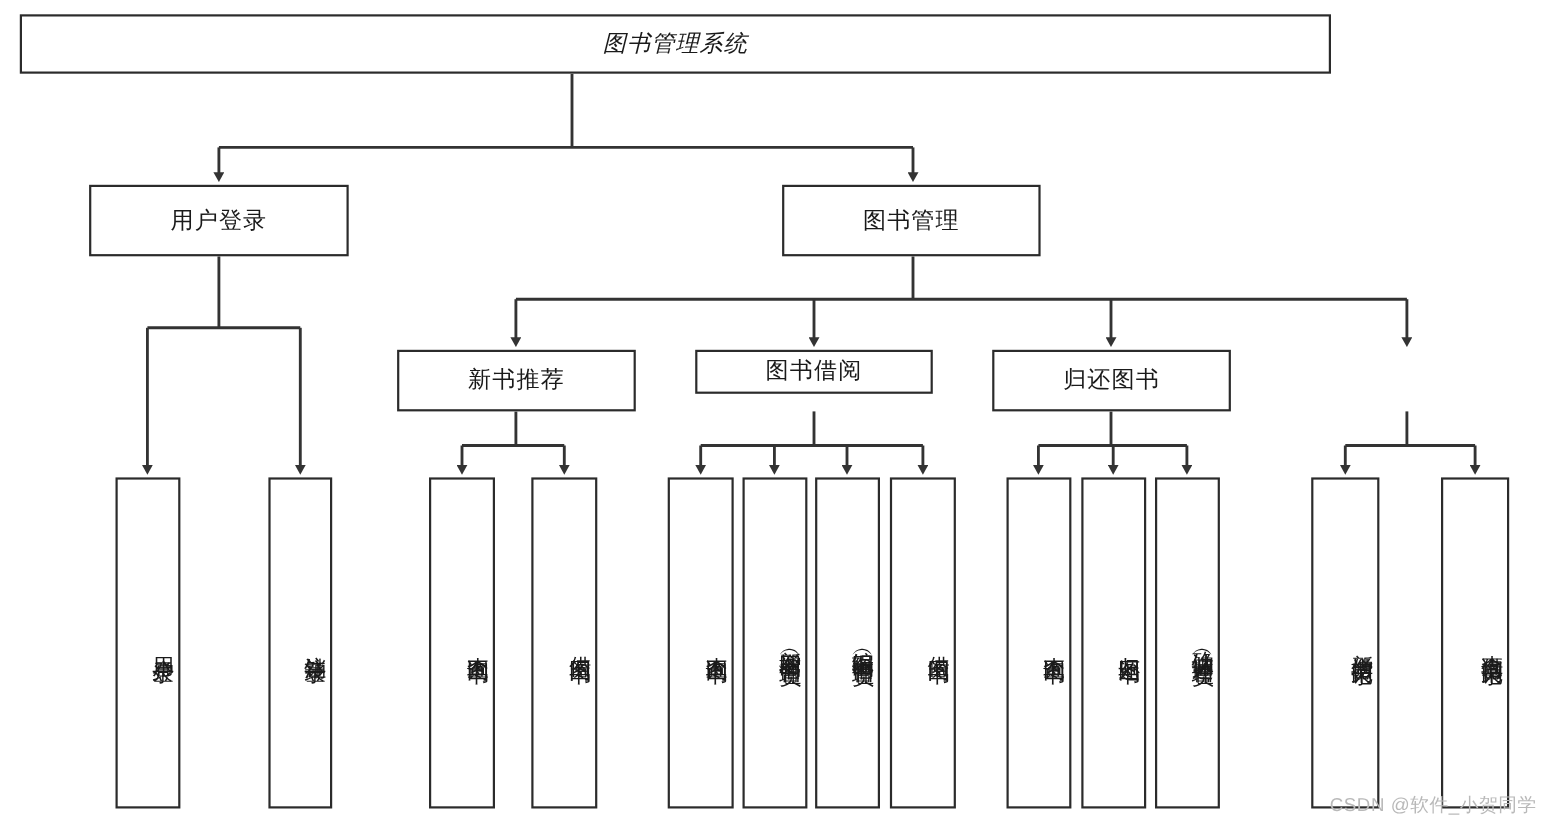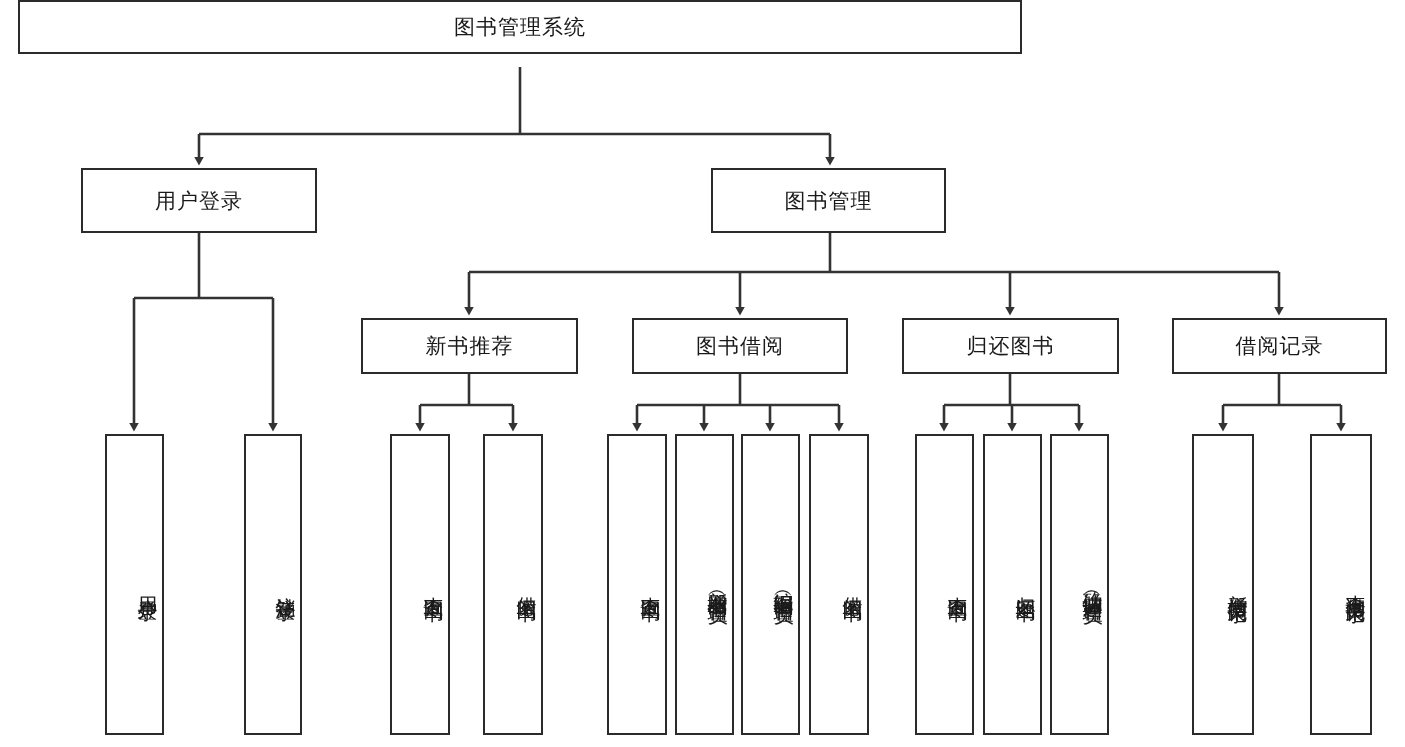--- a/index.html
+++ b/index.html
@@ -117,42 +117,39 @@
       <path d="M1012,405 L1012,424" marker-end="url(#arrow)"></path>
       <path d="M1079,405 L1079,424" marker-end="url(#arrow)"></path>
 
       <path d="M1279,374 L1279,405"></path>
       <path d="M1223,405 L1341,405"></path>
       <path d="M1223,405 L1223,424" marker-end="url(#arrow)"></path>
       <path d="M1341,405 L1341,424" marker-end="url(#arrow)"></path>
     </g>
   </svg>
 
-  <div class="node h root" style="left:18px; top:0; width:1004px; height:54px;">
+  <div class="node h root" style="left:18px; top:13px; width:1192px; height:54px;font-style:italic;">
     <span class="lbl">图书管理系统</span>
   </div>
 
   <div class="node h" style="left:81px; top:168px; width:236px; height:65px;">
     <span class="lbl">用户登录</span>
   </div>
   <div class="node h" style="left:361px; top:318px; width:217px; height:56px;">
     <span class="lbl">新书推荐</span>
   </div>
 
   <div class="node h" style="left:711px; top:168px; width:235px; height:65px;">
     <span class="lbl">图书管理</span>
   </div>
-  <div class="node h" style="left:632px; top:318px; width:216px; height:56px;">
+  <div class="node h" style="left:632px; top:318px; width:216px; height:40px;">
     <span class="lbl">图书借阅</span>
   </div>
   <div class="node h" style="left:902px; top:318px; width:217px; height:56px;">
     <span class="lbl">归还图书</span>
-  </div>
-  <div class="node h" style="left:1172px; top:318px; width:215px; height:56px;">
-    <span class="lbl">借阅记录</span>
   </div>
 
   <div class="node v" style="left:105px; top:434px; width:59px; height:301px;">
     <span class="lbl">用户登录</span>
   </div>
   <div class="node v" style="left:244px; top:434px; width:58px; height:301px;">
     <span class="lbl">注销登录</span>
   </div>
   <div class="node v" style="left:390px; top:434px; width:60px; height:301px;">
     <span class="lbl">查询图书</span>
@@ -181,14 +178,15 @@
   <div class="node v" style="left:1050px; top:434px; width:59px; height:301px;">
     <span class="lbl">确认归还（管理员）</span>
   </div>
   <div class="node v" style="left:1192px; top:434px; width:62px; height:301px;">
     <span class="lbl">新增借阅记录</span>
   </div>
   <div class="node v" style="left:1310px; top:434px; width:62px; height:301px;">
     <span class="lbl">查询借阅记录</span>
   </div>
 
+  <div class="watermark">CSDN @软件_小贺同学</div>
 
 </div>
 
 </body></html>

